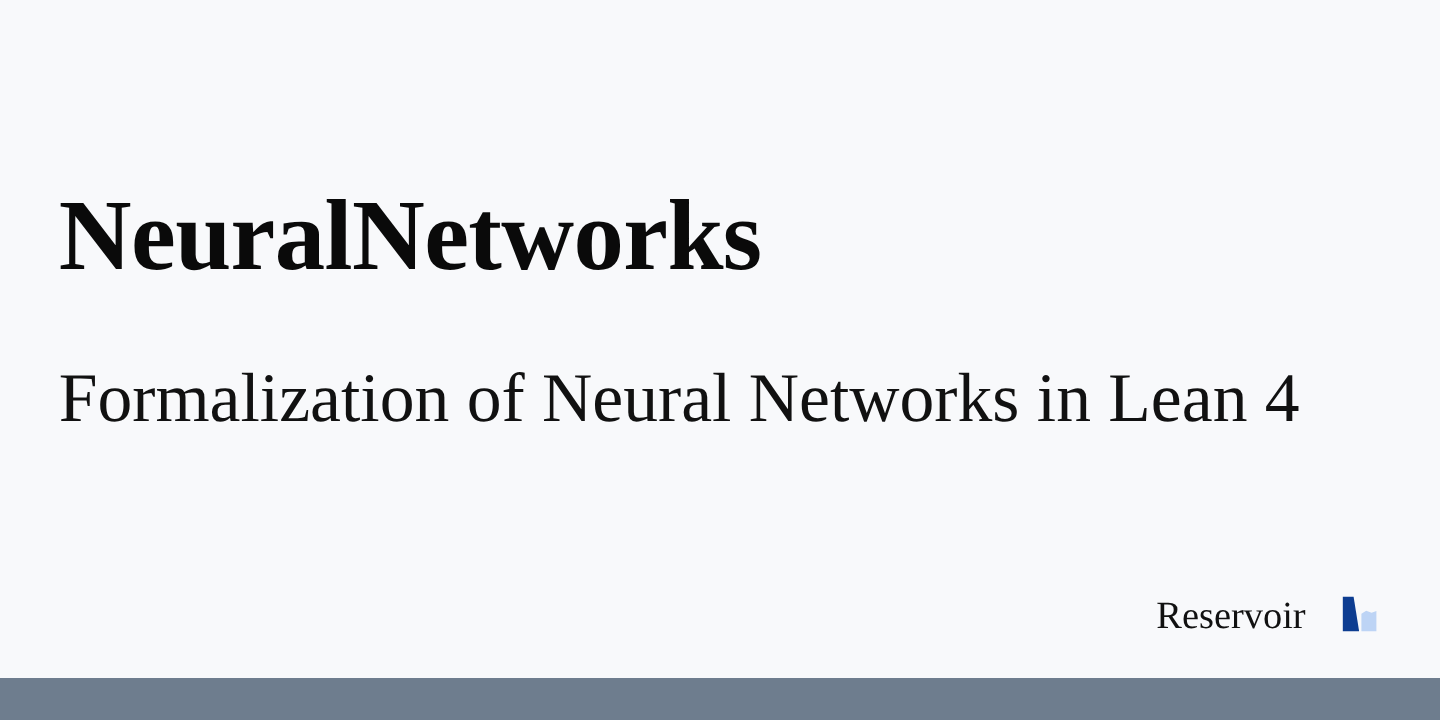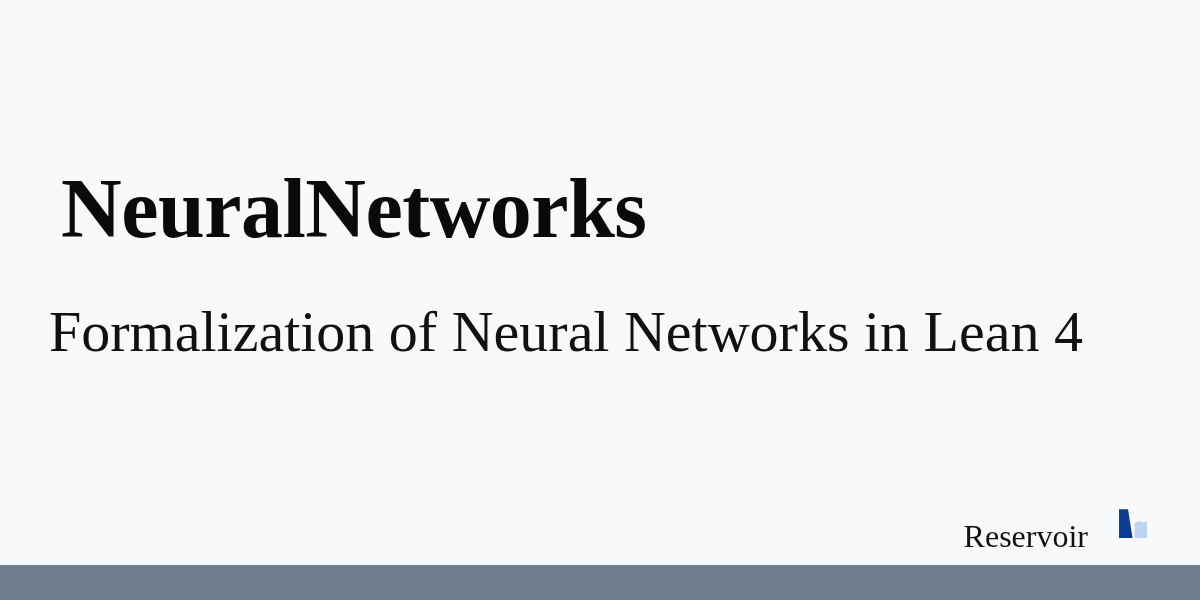--- a/index.html
+++ b/index.html
@@ -27,21 +27,21 @@
     left: 49px;
     top: 0;
     right: 49px;
     bottom: 35px;
   }
 
   #package-title {
     position: absolute;
     left: 0;
     top: 155px;
-    margin: 12px;
+    margin: 0;
     font-family: "Liberation Serif", "DejaVu Serif", serif;
     font-weight: 700;
     font-size: 84px;
     line-height: 1.0;
     letter-spacing: -0.5px;
     color: #0a0a0a;
     white-space: nowrap;
   }
 
   #package-description {
@@ -67,21 +67,20 @@
     gap: 27px;
   }
 
   #brand-name {
     font-family: "Liberation Serif", "DejaVu Serif", serif;
     font-weight: 400;
     font-size: 32px;
     line-height: 1;
     color: #111111;
     white-space: nowrap;
-    margin-top: 24px;
   }
 
   #brand-logo {
     display: block;
     width: 36px;
     height: 32px;
   }
 
   
   #footer-bar {

